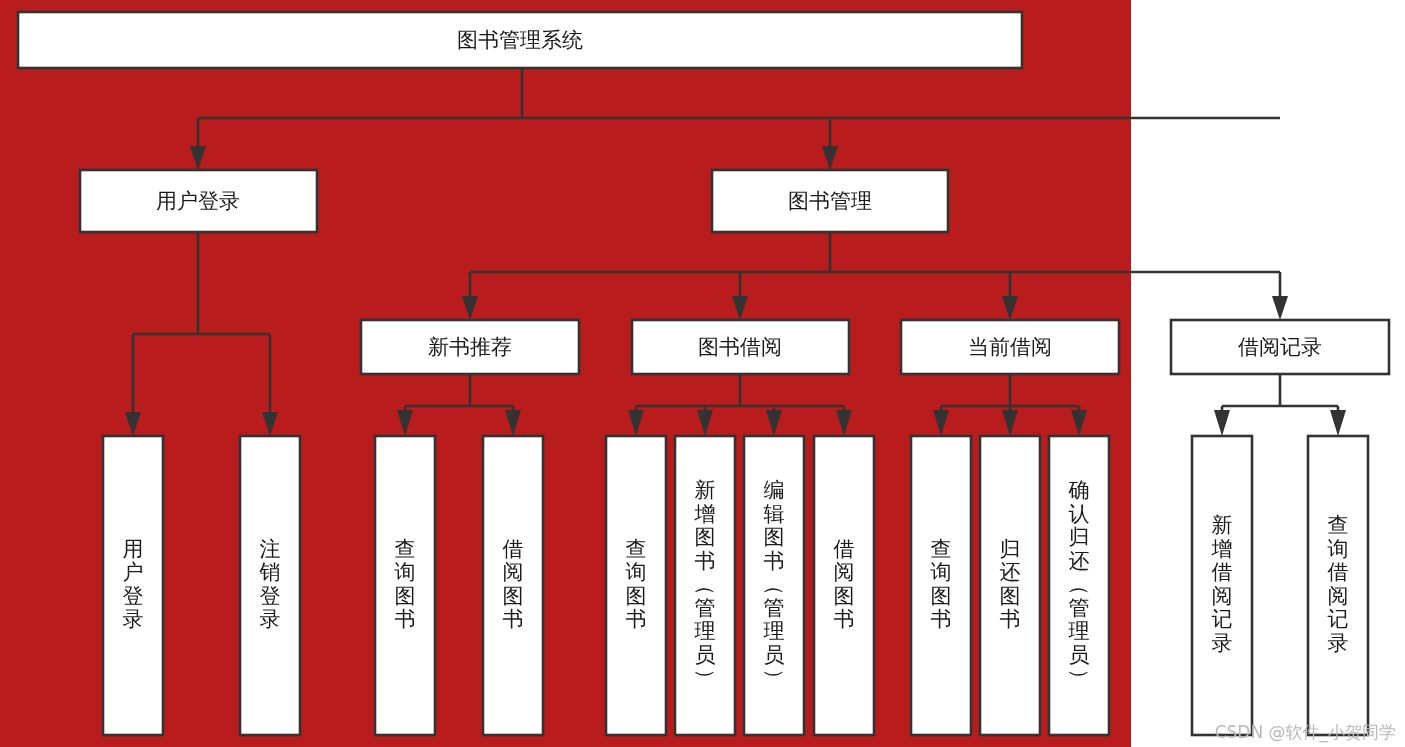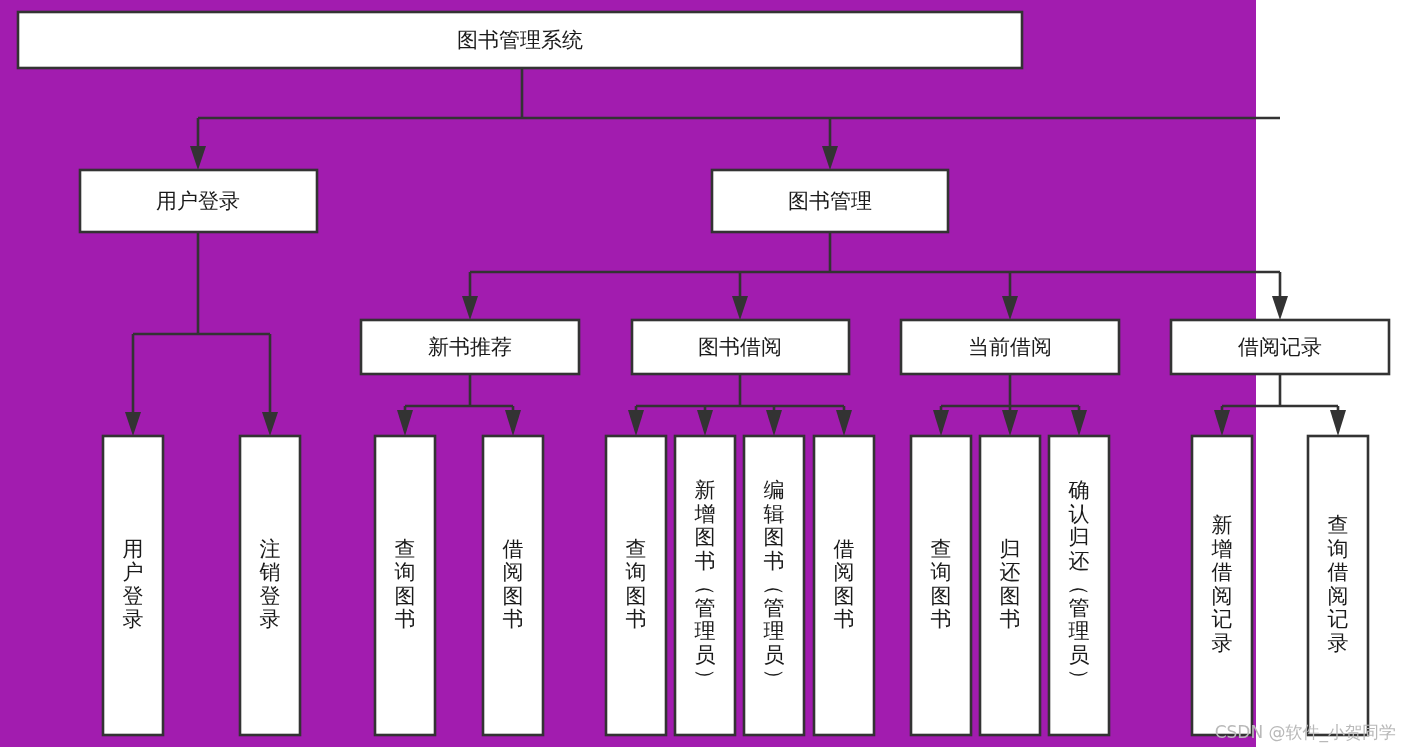--- a/index.html
+++ b/index.html
@@ -9,23 +9,23 @@
     background: #ffffff;
   }
   body {
     width: 1405px;
     height: 747px;
     overflow: hidden;
     font-family: "DejaVu Sans", "Liberation Sans", sans-serif;
   }
   #diagram-root {
     position: relative;
-    width: 1256px;
+    width: 1131px;
     height: 747px;
-    background: #a21caf;
+    background: #b91c1c;
   }
   svg#diagram-svg {
     position: absolute;
     left: 0;
     top: 0;
     width: 1405px;
     height: 747px;
     display: block;
   }
   .node-box {

